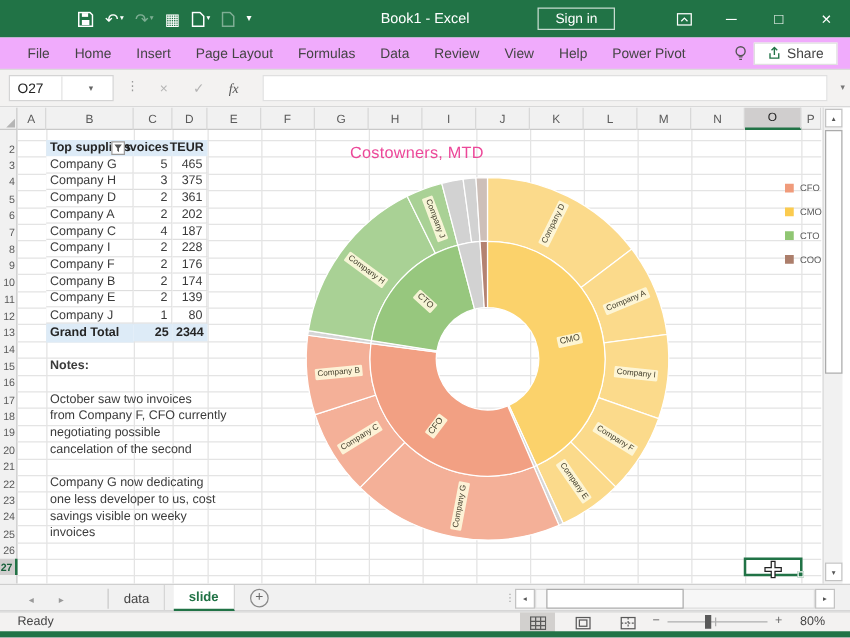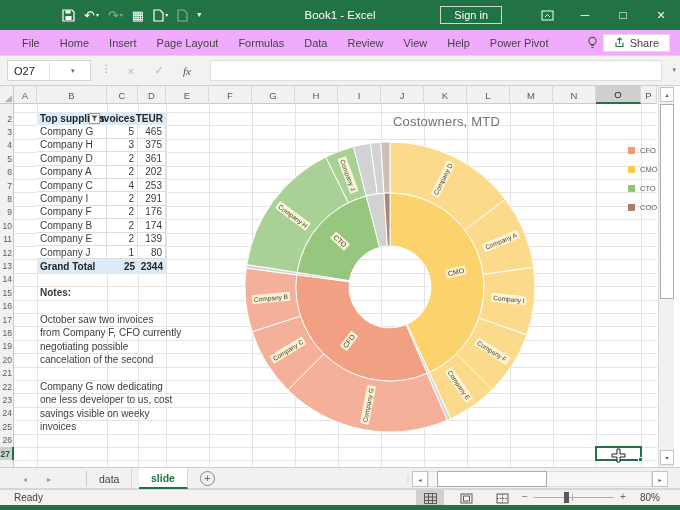--- a/index.html
+++ b/index.html
@@ -8,21 +8,21 @@
     font-family:"Liberation Sans",sans-serif;-webkit-font-smoothing:antialiased;}
   
   .titlebar{position:absolute;left:0;top:0;width:680px;height:30px;background:#217346;color:#fff;
     display:flex;align-items:center;}
   .qat{display:flex;align-items:center;gap:9px;margin-left:62px;}
   .qat .ic{font-size:13px;line-height:1;color:#fff;display:flex;align-items:center;}
   .qat .dd{font-size:6px;margin-left:1px;}
   .dim{opacity:.42;}
   .win-title{position:absolute;left:50%;transform:translateX(-50%);font-size:11.5px;color:#fff;white-space:nowrap;}
   .tb-right{position:absolute;right:0;top:0;height:30px;display:flex;align-items:center;gap:0;}
-  .signin{font-size:11px;color:#fff;border:1px solid rgba(255,255,255,.75);padding:2px 13px;margin-right:26px;cursor:pointer;}
+  .signin{font-size:11px;color:#fff;border:1px solid rgba(255,255,255,.75);padding:2px 13px;margin-right:36px;cursor:pointer;}
   .winbtn{width:38px;height:30px;display:flex;align-items:center;justify-content:center;font-size:12px;color:#fff;}
   
   .tabrow{position:absolute;left:0;top:30px;width:680px;height:26px;background:#f0abfc;border-bottom:1px solid #DADADA;
     display:flex;align-items:center;font-size:11px;color:#444;}
   .rtab{padding:0 10px;height:26px;display:flex;align-items:center;cursor:pointer;white-space:nowrap;}
   .tellme{display:flex;align-items:center;gap:6px;margin-left:28px;cursor:pointer;}
   .share{position:absolute;right:10px;display:flex;align-items:center;gap:5px;background:#fff;border:1px solid #E0E0E0;
     padding:2px 10px;cursor:pointer;}
   
   .fbar{position:absolute;left:0;top:56px;width:680px;height:30px;background:#F3F2F1;border-bottom:1px solid #CFCFCF;}
@@ -45,21 +45,21 @@
   .corner{position:absolute;left:0;top:0;width:14px;height:18px;background:#F1F1F1;border-right:1px solid #C9C9C9;border-bottom:1px solid #C9C9C9;}
   .corner i{position:absolute;right:1px;bottom:1px;width:0;height:0;border-left:7px solid transparent;border-bottom:7px solid #B5B5B5;}
   .cell{position:absolute;font-size:10px;color:#3b3b3b;display:flex;align-items:center;white-space:nowrap;}
   .cell.num{justify-content:flex-end;padding-right:3px;}
   .cell.hd{font-weight:bold;color:#252525;}
   .tblhead{background:#DDEBF7;}
   .tbody-cell{background:#fff;border-right:1px solid #DEDEDE;border-bottom:1px solid #DEDEDE;}
   .filterbtn{position:absolute;width:11px;height:11px;background:#fff;border:1px solid #9a9a9a;display:flex;align-items:center;justify-content:center;}
   .note{position:absolute;font-size:10px;color:#3b3b3b;white-space:nowrap;}
   
-  .chart-title{position:absolute;text-align:right;font-size:13px;color:#737373;letter-spacing:.2px;}
+  .chart-title{position:absolute;text-align:left;font-size:13px;color:#ec4899;letter-spacing:.2px;}
   .slabel{position:absolute;font-size:6.5px;color:#44402e;background:rgba(253,247,219,.92);padding:0 2px;line-height:9px;
     white-space:nowrap;border-radius:1px;}
   .slabel.inner{font-size:7px;}
   .legend{position:absolute;display:flex;flex-direction:column;gap:10px;}
   .litem{display:flex;align-items:center;gap:5px;font-size:7.5px;color:#595959;}
   .lswatch{width:7px;height:7px;display:inline-block;}
   
   .selcell{position:absolute;border:2px solid #217346;background:transparent;}
   .fillhandle{position:absolute;right:-3px;bottom:-3px;width:5px;height:5px;background:#217346;border:1px solid #fff;}
   
@@ -275,24 +275,24 @@
       <div class="cell tbody-cell num" style="left: 107px; top: 52.8px; width: 31px; height: 13.4px;">3</div>
       <div class="cell tbody-cell num" style="left: 138px; top: 52.8px; width: 28px; height: 13.4px;">375</div>
       <div class="cell tbody-cell" style="left: 37px; top: 66.2px; width: 70px; height: 13.4px; padding-left: 3px;">Company D</div>
       <div class="cell tbody-cell num" style="left: 107px; top: 66.2px; width: 31px; height: 13.4px;">2</div>
       <div class="cell tbody-cell num" style="left: 138px; top: 66.2px; width: 28px; height: 13.4px;">361</div>
       <div class="cell tbody-cell" style="left: 37px; top: 79.6px; width: 70px; height: 13.4px; padding-left: 3px;">Company A</div>
       <div class="cell tbody-cell num" style="left: 107px; top: 79.6px; width: 31px; height: 13.4px;">2</div>
       <div class="cell tbody-cell num" style="left: 138px; top: 79.6px; width: 28px; height: 13.4px;">202</div>
       <div class="cell tbody-cell" style="left: 37px; top: 93px; width: 70px; height: 13.4px; padding-left: 3px;">Company C</div>
       <div class="cell tbody-cell num" style="left: 107px; top: 93px; width: 31px; height: 13.4px;">4</div>
-      <div class="cell tbody-cell num" style="left: 138px; top: 93px; width: 28px; height: 13.4px;">253</div>
+      <div class="cell tbody-cell num" style="left: 138px; top: 93px; width: 28px; height: 13.4px;">187</div>
       <div class="cell tbody-cell" style="left: 37px; top: 106.4px; width: 70px; height: 13.4px; padding-left: 3px;">Company I</div>
       <div class="cell tbody-cell num" style="left: 107px; top: 106.4px; width: 31px; height: 13.4px;">2</div>
-      <div class="cell tbody-cell num" style="left: 138px; top: 106.4px; width: 28px; height: 13.4px;">291</div>
+      <div class="cell tbody-cell num" style="left: 138px; top: 106.4px; width: 28px; height: 13.4px;">228</div>
       <div class="cell tbody-cell" style="left: 37px; top: 119.8px; width: 70px; height: 13.4px; padding-left: 3px;">Company F</div>
       <div class="cell tbody-cell num" style="left: 107px; top: 119.8px; width: 31px; height: 13.4px;">2</div>
       <div class="cell tbody-cell num" style="left: 138px; top: 119.8px; width: 28px; height: 13.4px;">176</div>
       <div class="cell tbody-cell" style="left: 37px; top: 133.2px; width: 70px; height: 13.4px; padding-left: 3px;">Company B</div>
       <div class="cell tbody-cell num" style="left: 107px; top: 133.2px; width: 31px; height: 13.4px;">2</div>
       <div class="cell tbody-cell num" style="left: 138px; top: 133.2px; width: 28px; height: 13.4px;">174</div>
       <div class="cell tbody-cell" style="left: 37px; top: 146.6px; width: 70px; height: 13.4px; padding-left: 3px;">Company E</div>
       <div class="cell tbody-cell num" style="left: 107px; top: 146.6px; width: 31px; height: 13.4px;">2</div>
       <div class="cell tbody-cell num" style="left: 138px; top: 146.6px; width: 28px; height: 13.4px;">139</div>
       <div class="cell tbody-cell" style="left: 37px; top: 160px; width: 70px; height: 13.4px; padding-left: 3px;">Company J</div>

